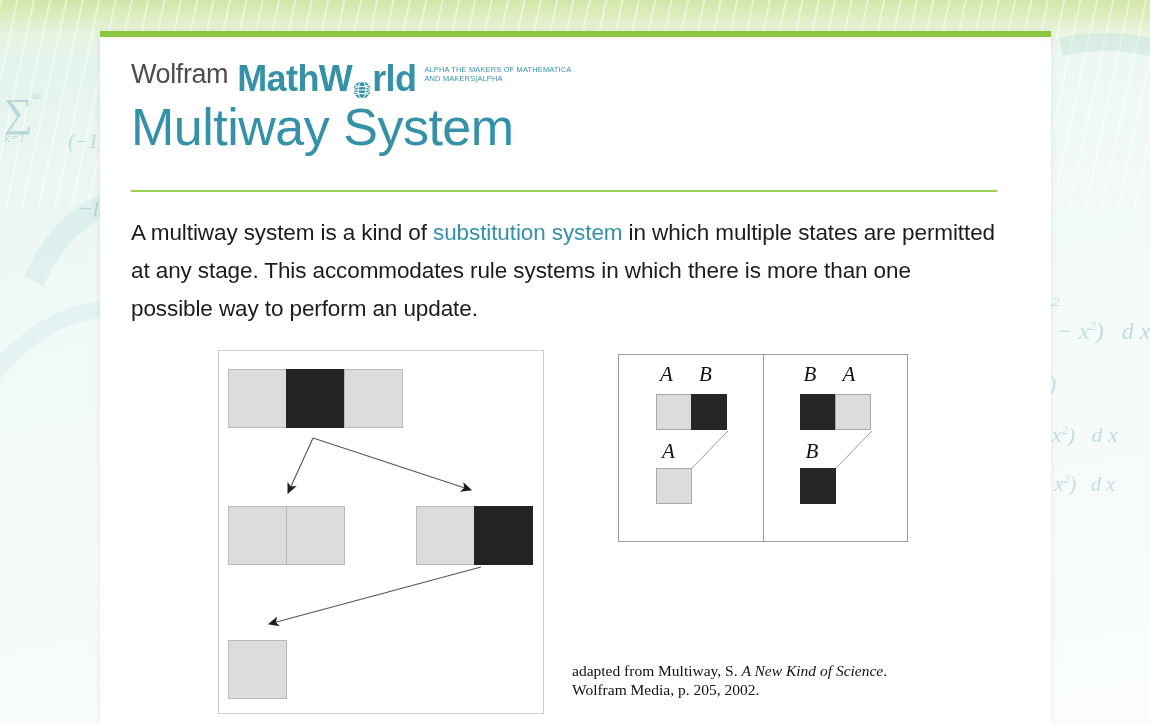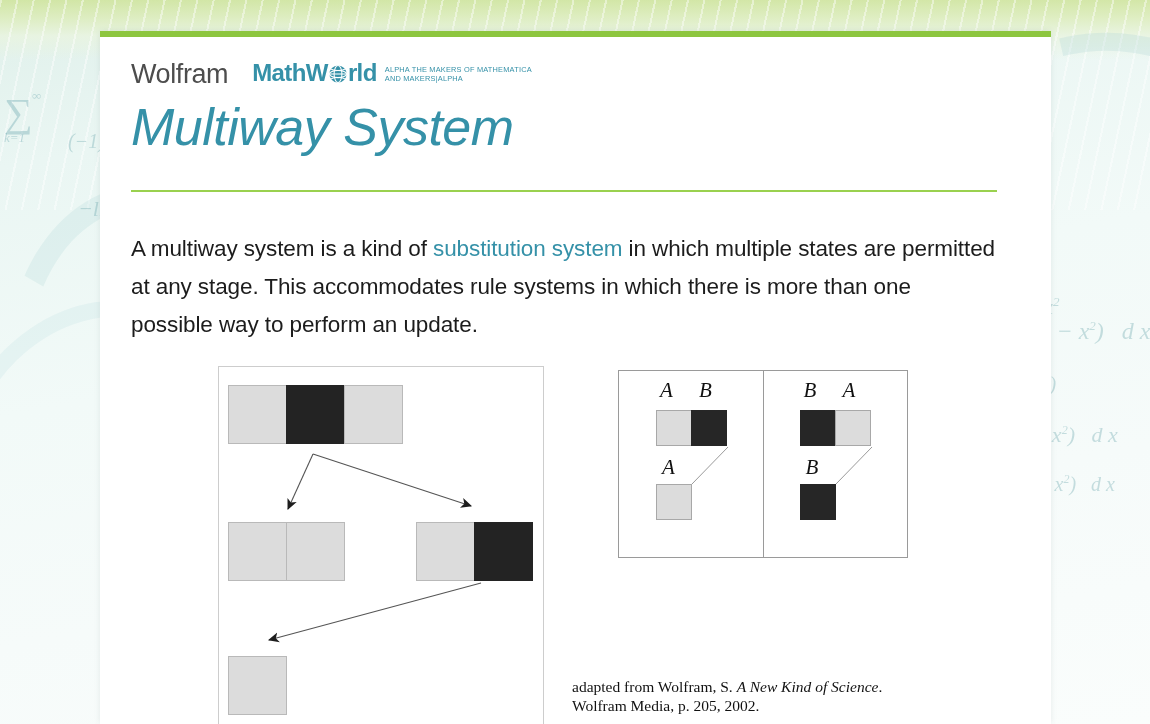--- a/index.html
+++ b/index.html
@@ -93,26 +93,26 @@
   }
   .logo-wolfram {
     font-size: 27px;
     color: #4d4d4d;
     letter-spacing: -0.4px;
     font-weight: 400;
     line-height: 1;
     text-align: right;
   }
   .logo-math {
-    font-size: 24px;
+    font-size: 36px;
     color: #3591a8;
     font-weight: 700;
     letter-spacing: -0.6px;
     line-height: 1;
-    margin-left: 24px;
+    margin-left: 9px;
     display: inline-flex;
     align-items: center;
   }
   .logo-globe {
     display: inline-block;
     width: 20px; height: 20px;
     margin: 0 0px;
     position: relative;
     top: 1px;
   }
@@ -128,32 +128,31 @@
   #logo-tagline .t-line { white-space: nowrap; }
 
   
   #page-title {
     font-size: 52px;
     color: #3591a8;
     font-weight: 400;
     letter-spacing: -0.5px;
     margin-top: 9px;
     line-height: 1.06;
-    font-style: italic;
   }
   #title-rule {
     margin-top: 9px;
     height: 2px;
     background: #9ad14f;
     width: 866px;
   }
 
   
   .body-par {
-    margin-top: 38px;
+    margin-top: 22px;
     font-size: 22.5px;
     line-height: 38px;
     color: #1c1c1c;
     letter-spacing: -0.1px;
     max-width: 866px;
   }
   .link {
     color: #3591a8;
     text-decoration: none;
     cursor: pointer;
@@ -358,17 +357,17 @@
           </svg>
           <span class="rlabel" style="left:40px; top:7px;">B</span>
           <span class="rlabel" style="left:79px; top:7px;">A</span>
           <div class="rcell dark" style="left:36px; top:39px;"></div>
           <div class="rcell light" style="left:71px; top:39px;"></div>
           <span class="rlabel" style="left:42px; top:84px;">B</span>
           <div class="rcell dark" style="left:36px; top:113px;"></div>
         </div>
       </div>
 
-      <div id="caption"><span>adapted from Wolfram, S. </span><i>A New Kind of Science</i><span>. Wolfram Media, p. 205, 2002.</span></div>
+      <div id="caption"><span>adapted from Multiway, S. </span><i>A New Kind of Science</i><span>. Wolfram Media, p. 205, 2002.</span></div>
     </div>
 
   </div>
 </div>
 
 </body></html>

